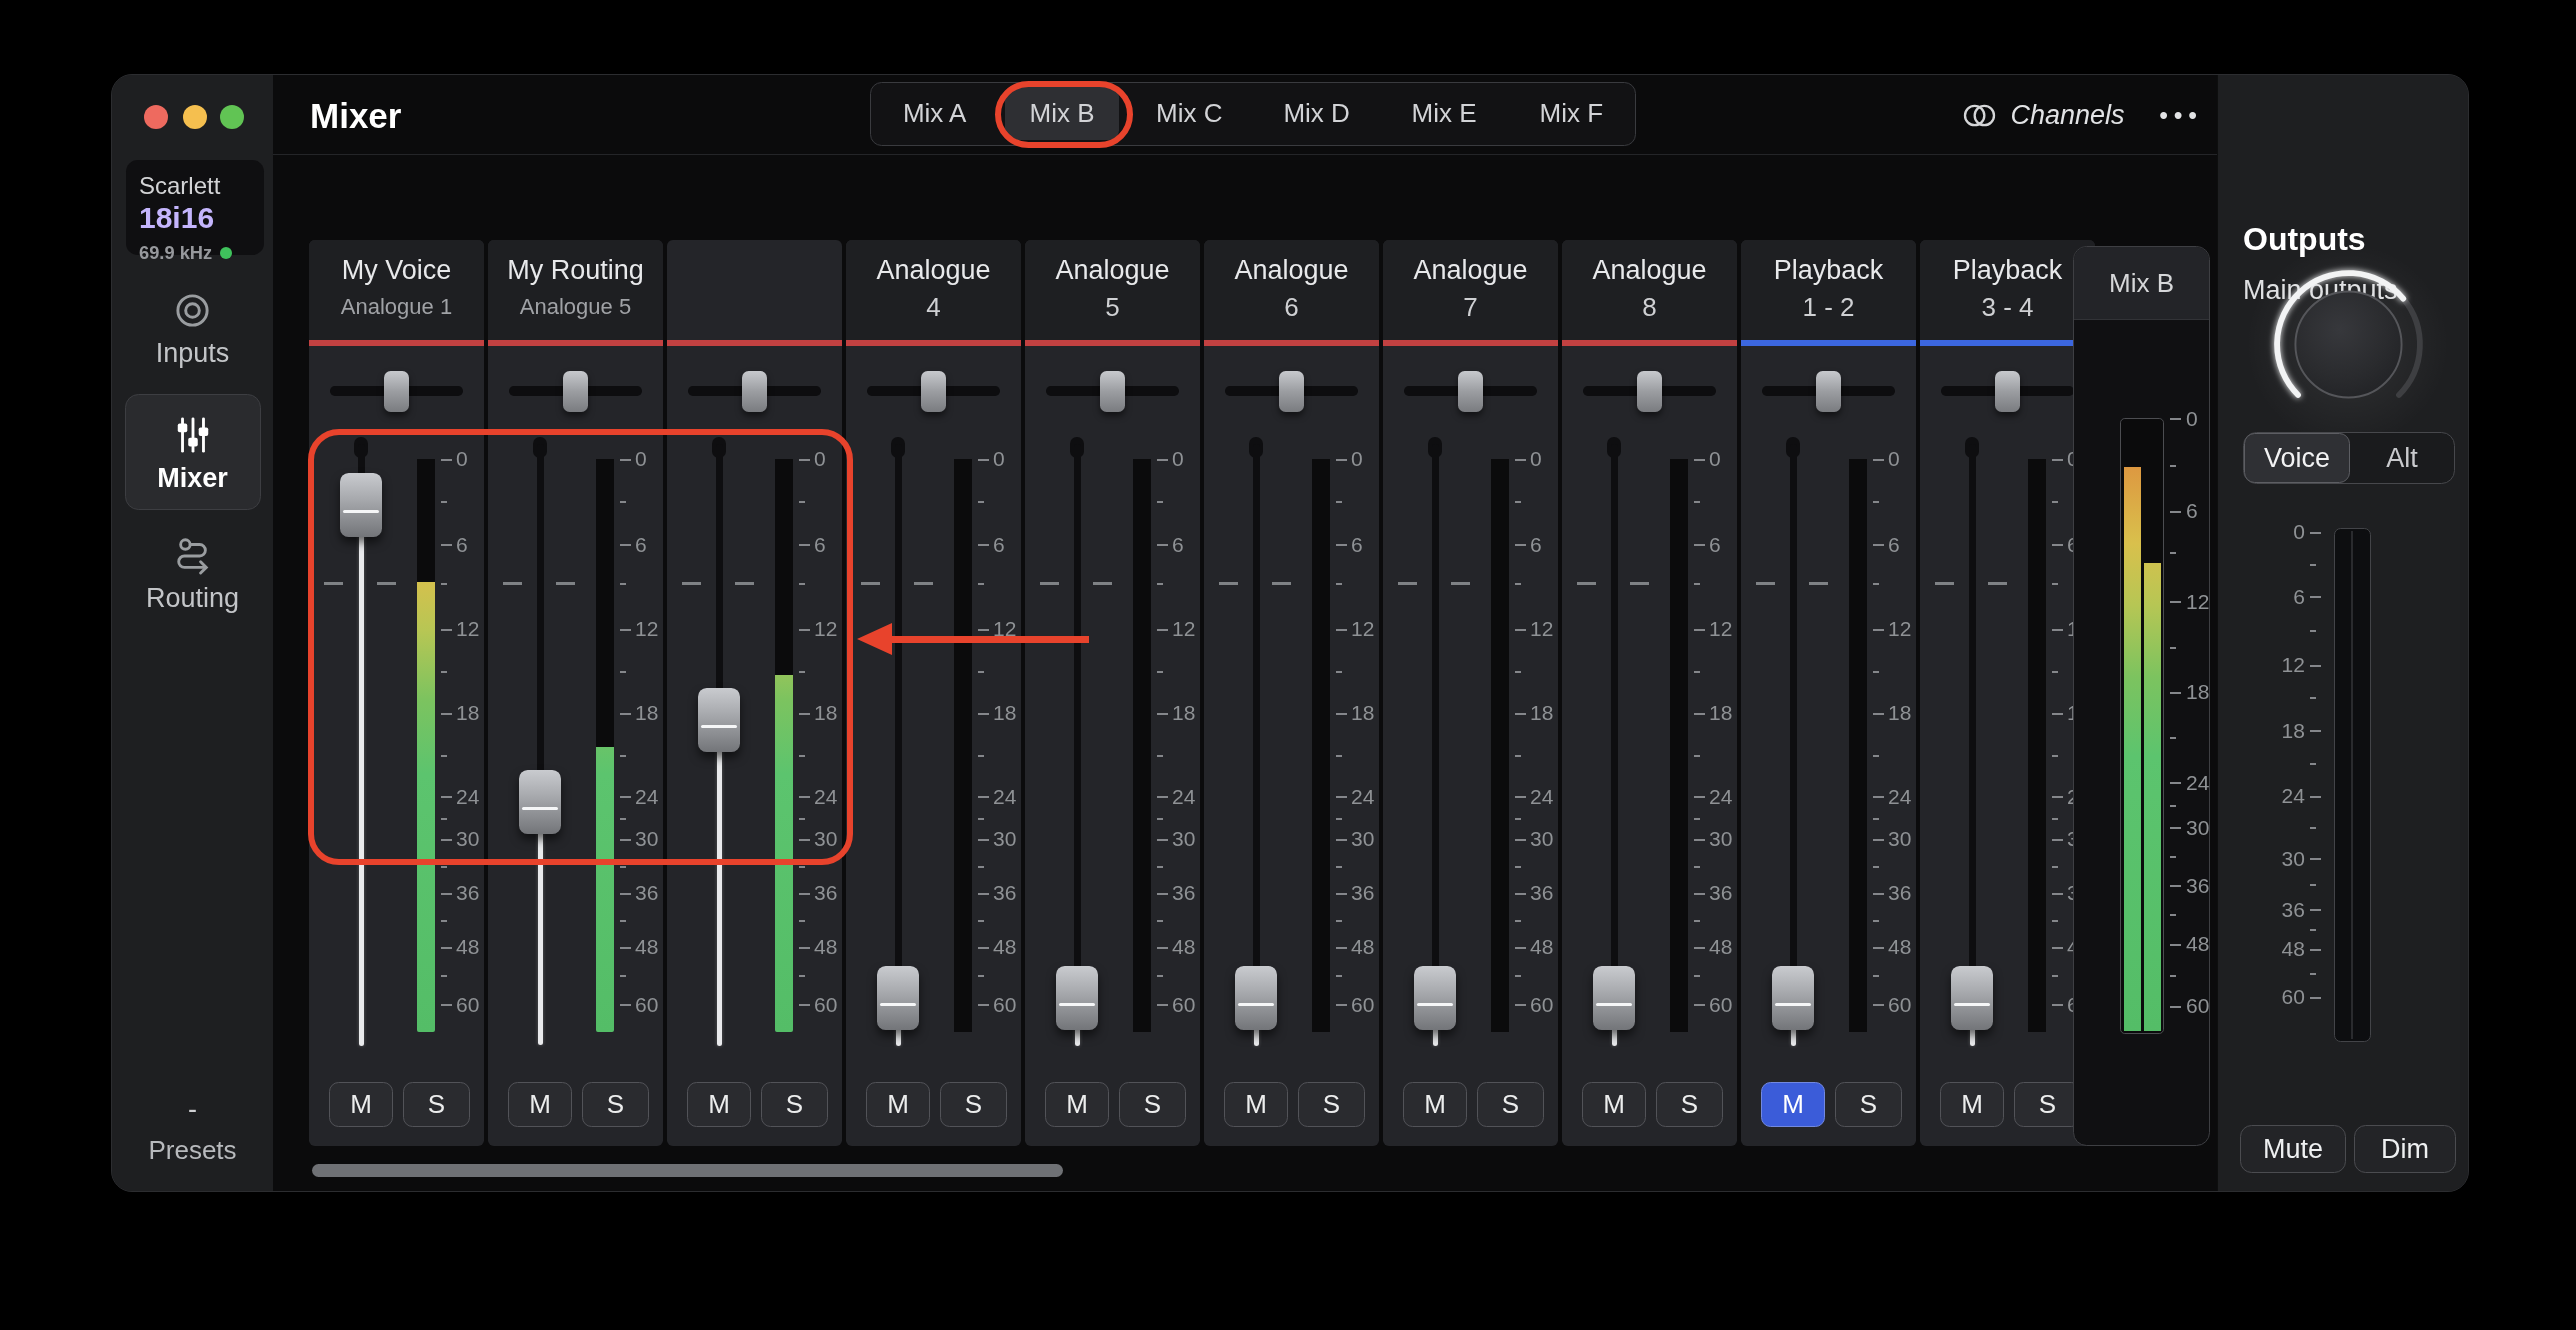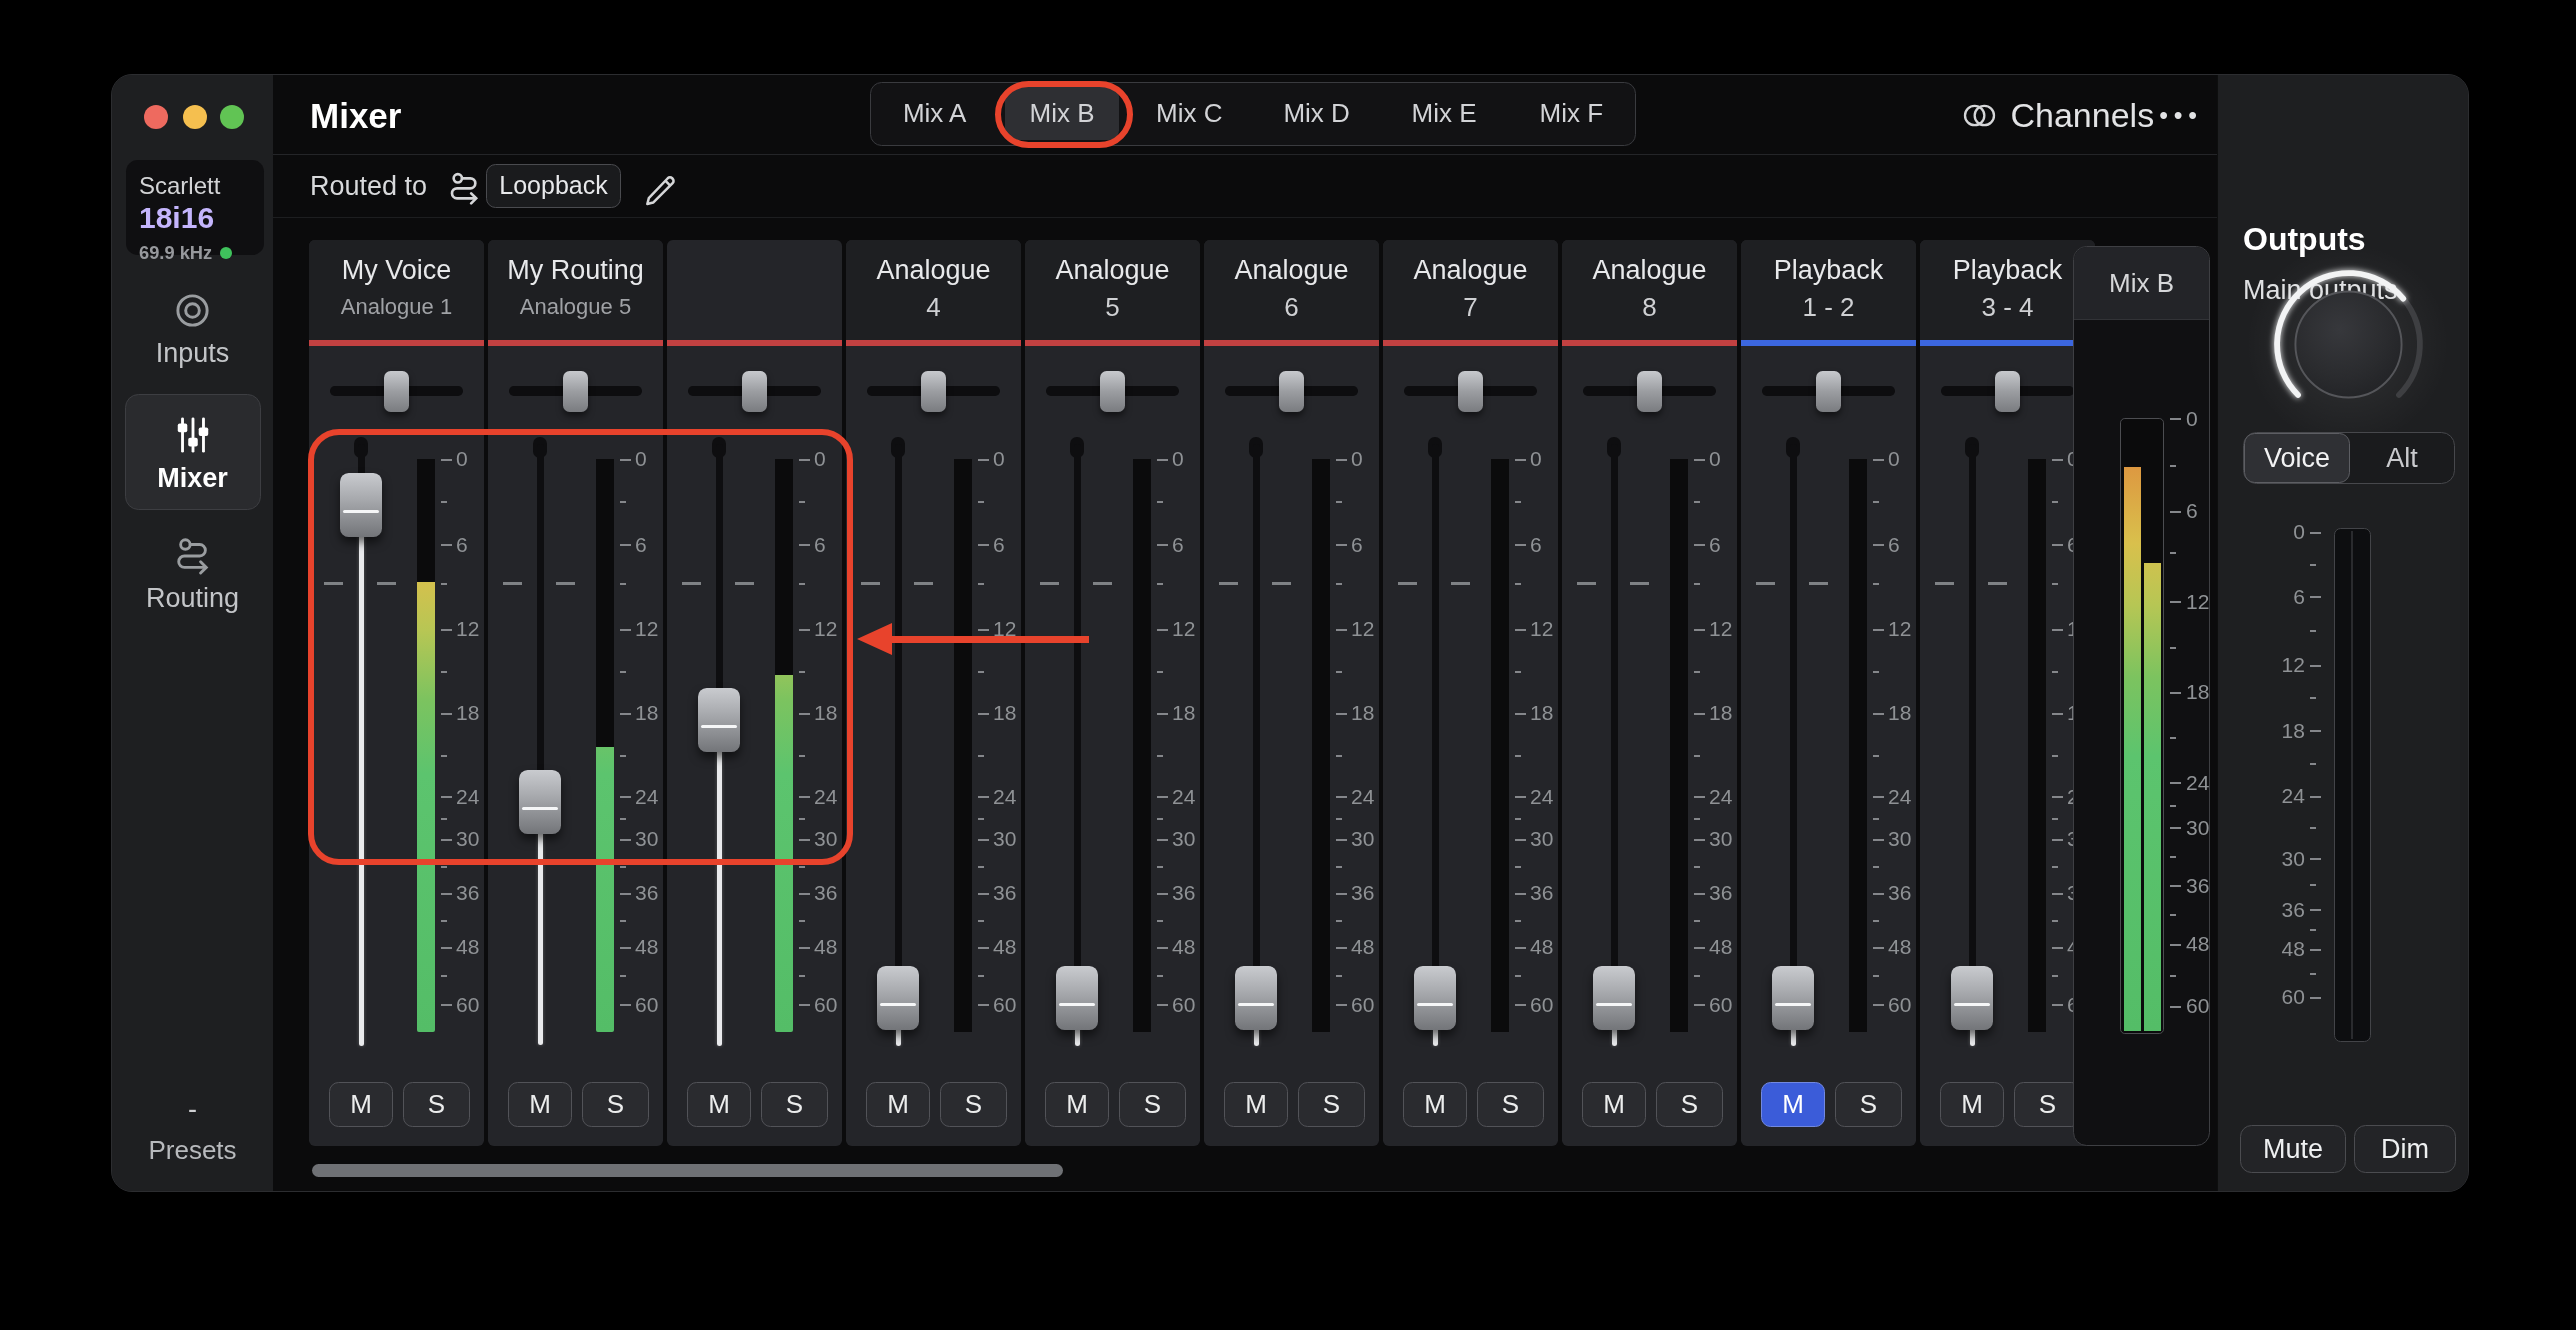--- a/index.html
+++ b/index.html
@@ -32,21 +32,21 @@
 
   
   #content { position:absolute; left:161px; top:0; width:1945px; height:1118px; background:#0b0b0c; }
   #titlebar { position:absolute; left:0; top:0; width:1945px; height:80px; border-bottom:1px solid #242528; }
   #page-title { position:absolute; left:37px; top:21px; font-size:35px; font-weight:bold; color:#fff; }
   #mix-tabs { position:absolute; left:597px; top:6.7px; width:766px; height:64px; background:#121214; border:1px solid #3a3b3f; border-radius:11.6px; display:flex; }
   .mix-tab { flex:1; display:flex; align-items:center; justify-content:center; font-size:26px; color:#d2d3d6; cursor:pointer; position:relative; }
   .mix-tab.selected .tab-pill { position:absolute; inset:4.8px 6.7px; background:#2e2f33; border-radius:9.6px; }
   .mix-tab span { position:relative; }
   #channels-btn { position:absolute; left:1689px; top:13.5px; height:53px; display:flex; align-items:center; gap:13.5px; cursor:pointer; }
-  #channels-label { font-size:34px; color:#e2e3e5; }
+  #channels-label { font-size:27px; color:#e2e3e5;font-style:italic; }
   #more-btn { position:absolute; left:1879px; top:13.5px; height:53px; width:58px; display:flex; align-items:center; justify-content:center; letter-spacing:5.8px; font-size:25px; color:#e2e3e5; cursor:pointer; }
   #routedbar { position:absolute; left:0; top:81px; width:1945px; height:62px; border-bottom:1px solid #1d1e20; }
   #routed-label { position:absolute; left:37px; top:15.4px; font-size:27px; color:#d8d9db; }
   #route-icon { position:absolute; left:174px; top:13.5px; }
   #route-chip { position:absolute; left:213px; top:7.7px; width:135px; height:44px; border:1.4px solid #4a4b4f; background:#1a1b1d; border-radius:9.6px; display:flex; align-items:center; justify-content:center; font-size:25px; color:#e8e9eb; cursor:pointer; }
   #edit-btn { position:absolute; left:368px; top:12.5px; cursor:pointer; }
 
   
   #strips { position:absolute; left:0; top:165px; width:1945px; height:906px; }
   .strip { position:absolute; top:0; width:175px; height:906px; background:#242529; border-radius:5.8px; overflow:hidden; }
@@ -204,37 +204,20 @@
           <svg width="35" height="29" viewBox="0 0 36 30" fill="none" stroke="#d5d6d8" stroke-width="2.4">
             <circle cx="13" cy="15" r="10"></circle>
               <circle cx="23" cy="15" r="10"></circle>
           </svg>
         </span>
         <span id="channels-label">Channels</span>
       </div>
       <div id="more-btn">•••</div>
     </div>
 
-    <div id="routedbar">
-      <span id="routed-label">Routed to</span>
-      <span id="route-icon">
-        <svg width="35" height="35" viewBox="0 0 42 42" fill="none" stroke="#d5d6d8" stroke-width="3.2" stroke-linecap="round">
-          <circle cx="13" cy="10" r="5"></circle>
-          <path d="M18 10 h10 a6 6 0 0 1 0 12 h-16 a6 6 0 0 0 0 12 h22"></path>
-          <path d="M29 28 l6 6 l-6 6"></path>
-        </svg>
-      </span>
-      <span id="route-chip">Loopback</span>
-      <span id="edit-btn">
-        <svg width="37" height="37" viewBox="0 0 38 38" fill="none" stroke="#d5d6d8" stroke-width="2.6" stroke-linejoin="round">
-          <path d="M8 30 l-1.5 6 l6 -1.5 l20 -20 a3.2 3.2 0 0 0 0 -4.5 l-0.5 -0.5 a3.2 3.2 0 0 0 -4.5 0 z"></path>
-          <line x1="25" y1="12" x2="29.5" y2="16.5"></line>
-        </svg>
-      </span>
-    </div>
 
     <div id="strips">
         <div class="strip" style="left: 36px;">
     <div class="ch-header">
       <div class="ch-name">My Voice</div>
       <div class="ch-source">Analogue 1</div>
     </div>
     <div class="ch-accent" style="background: rgb(194, 65, 65);"></div>
     <div class="pan-track"></div>
     <div class="pan-handle"></div>

